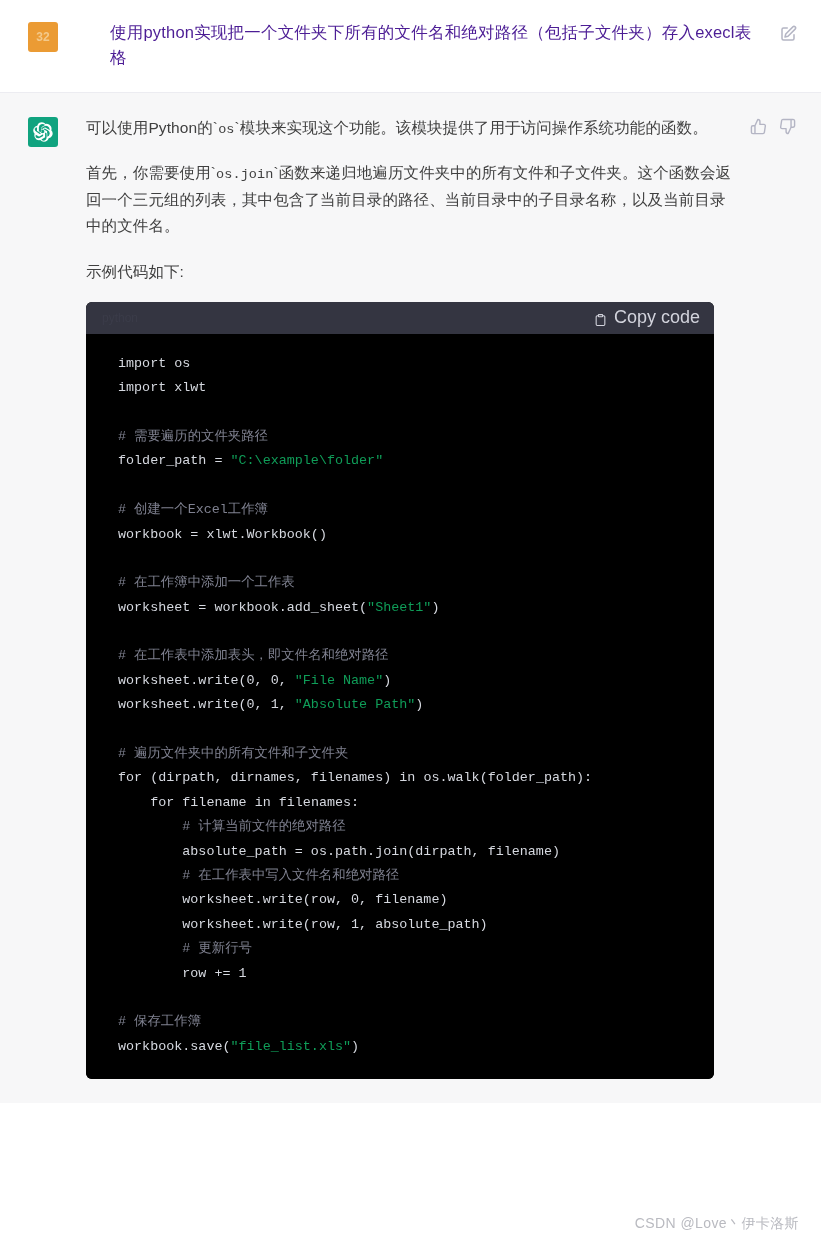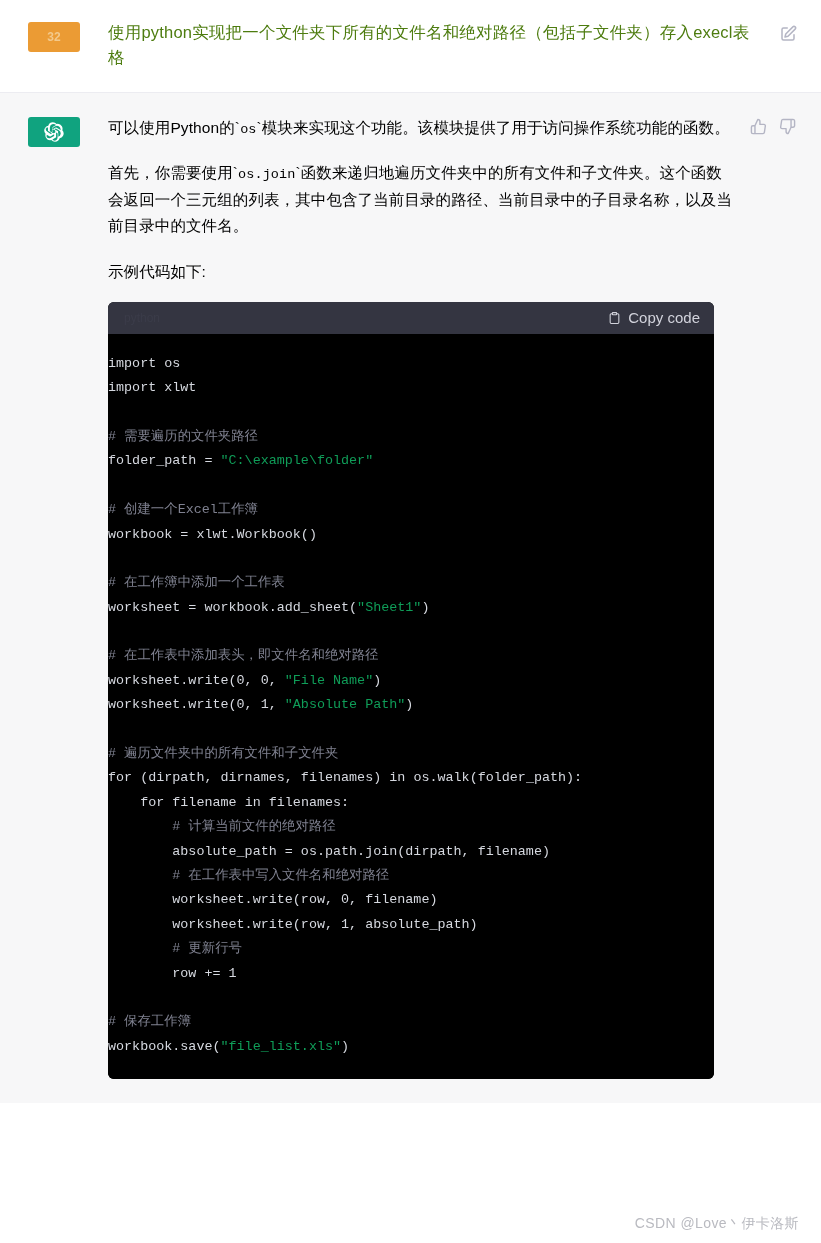--- a/index.html
+++ b/index.html
@@ -27,21 +27,21 @@
     min-height: 88px;
   }
   .msg-assistant {
     background: #f7f7f8;
     border-top: 1px solid #ececf1;
     padding: 22px 24px 24px 28px;
   }
 
   
   .avatar {
-    width: 52px;
+    width: 30px;
     height: 30px;
     min-width: 30px;
     border-radius: 3px;
     display: flex;
     align-items: center;
     justify-content: center;
     margin-top: 2px;
     font-weight: bold;
   }
   .avatar-user {
@@ -57,28 +57,29 @@
 
   
   .body {
     flex: 1;
     margin-left: 28px;
     min-width: 0;
   }
   .user-text {
     font-size: 16.5px;
     line-height: 1.5;
-    color: #4d7c0f;
+    color: #4c1d95;
     letter-spacing: .2px;
+    margin-left: 24px;
   }
   .assistant-text p {
     margin: 0 0 19px 0;
     font-size: 15.5px;
     line-height: 1.72;
-    color: #000000;
+    color: #404040;
     letter-spacing: .1px;
   }
   .assistant-text p:last-of-type { margin-bottom: 16px; }
   code.inline {
     font-family: "Liberation Mono", monospace;
     font-size: 13.5px;
   }
 
   
   .user-actions {
@@ -120,29 +121,29 @@
   }
   .code-lang {
     font-size: 12px;
     color: #3b3c49;
     font-family: "Liberation Sans", sans-serif;
   }
   .copy-code {
     display: flex;
     align-items: center;
     gap: 7px;
-    font-size: 15px;
+    font-size: 18px;
     color: #d2d3dc;
     font-family: "Liberation Sans", sans-serif;
   }
   .copy-icon { width: 13px; height: 14px; display: block; }
 
   pre.code-body {
     margin: 0;
-    padding: 18px 0 20px 0;
+    padding: 18px 0 20px 32px;
     background: #000000;
     font-family: "Liberation Mono", monospace;
     font-size: 13.4px;
     line-height: 1.82;
     color: #d6d9e0;
     white-space: pre;
     overflow: hidden;
   }
   .tok-kw   { color: #d6d9e0; }
   .tok-str  { color: #0f9d58; }

